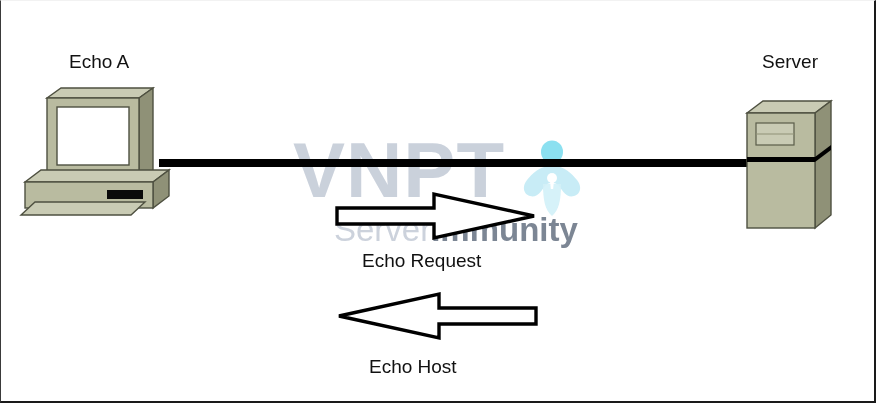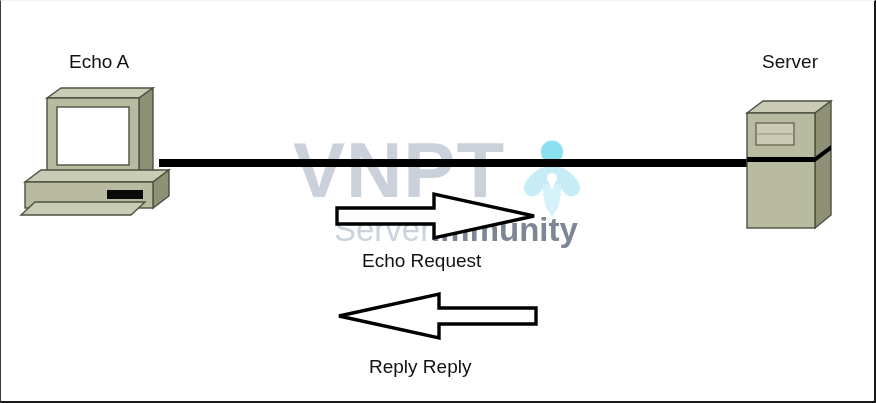--- a/index.html
+++ b/index.html
@@ -194,15 +194,15 @@
     <polygon points="3,17 100,17 100,3 200,25 100,47 100,33 3,33" fill="#ffffff" stroke="#000000" stroke-width="3.4" stroke-linejoin="miter"></polygon>
   </svg>
 
   <svg id="arrow-echo-reply" class="flow-arrow" viewBox="0 0 205 50">
     <polygon points="202,17 105,17 105,3 5,25 105,47 105,33 202,33" fill="#ffffff" stroke="#000000" stroke-width="3.4" stroke-linejoin="miter"></polygon>
   </svg>
 
   <div id="label-host-a" class="node-label">Echo A</div>
   <div id="label-server" class="node-label">Server</div>
   <div id="label-echo-request" class="flow-label">Echo Request</div>
-  <div id="label-echo-reply" class="flow-label">Reply Reply</div>
+  <div id="label-echo-reply" class="flow-label">Echo Host</div>
 
 </div>
 
 </body></html>

